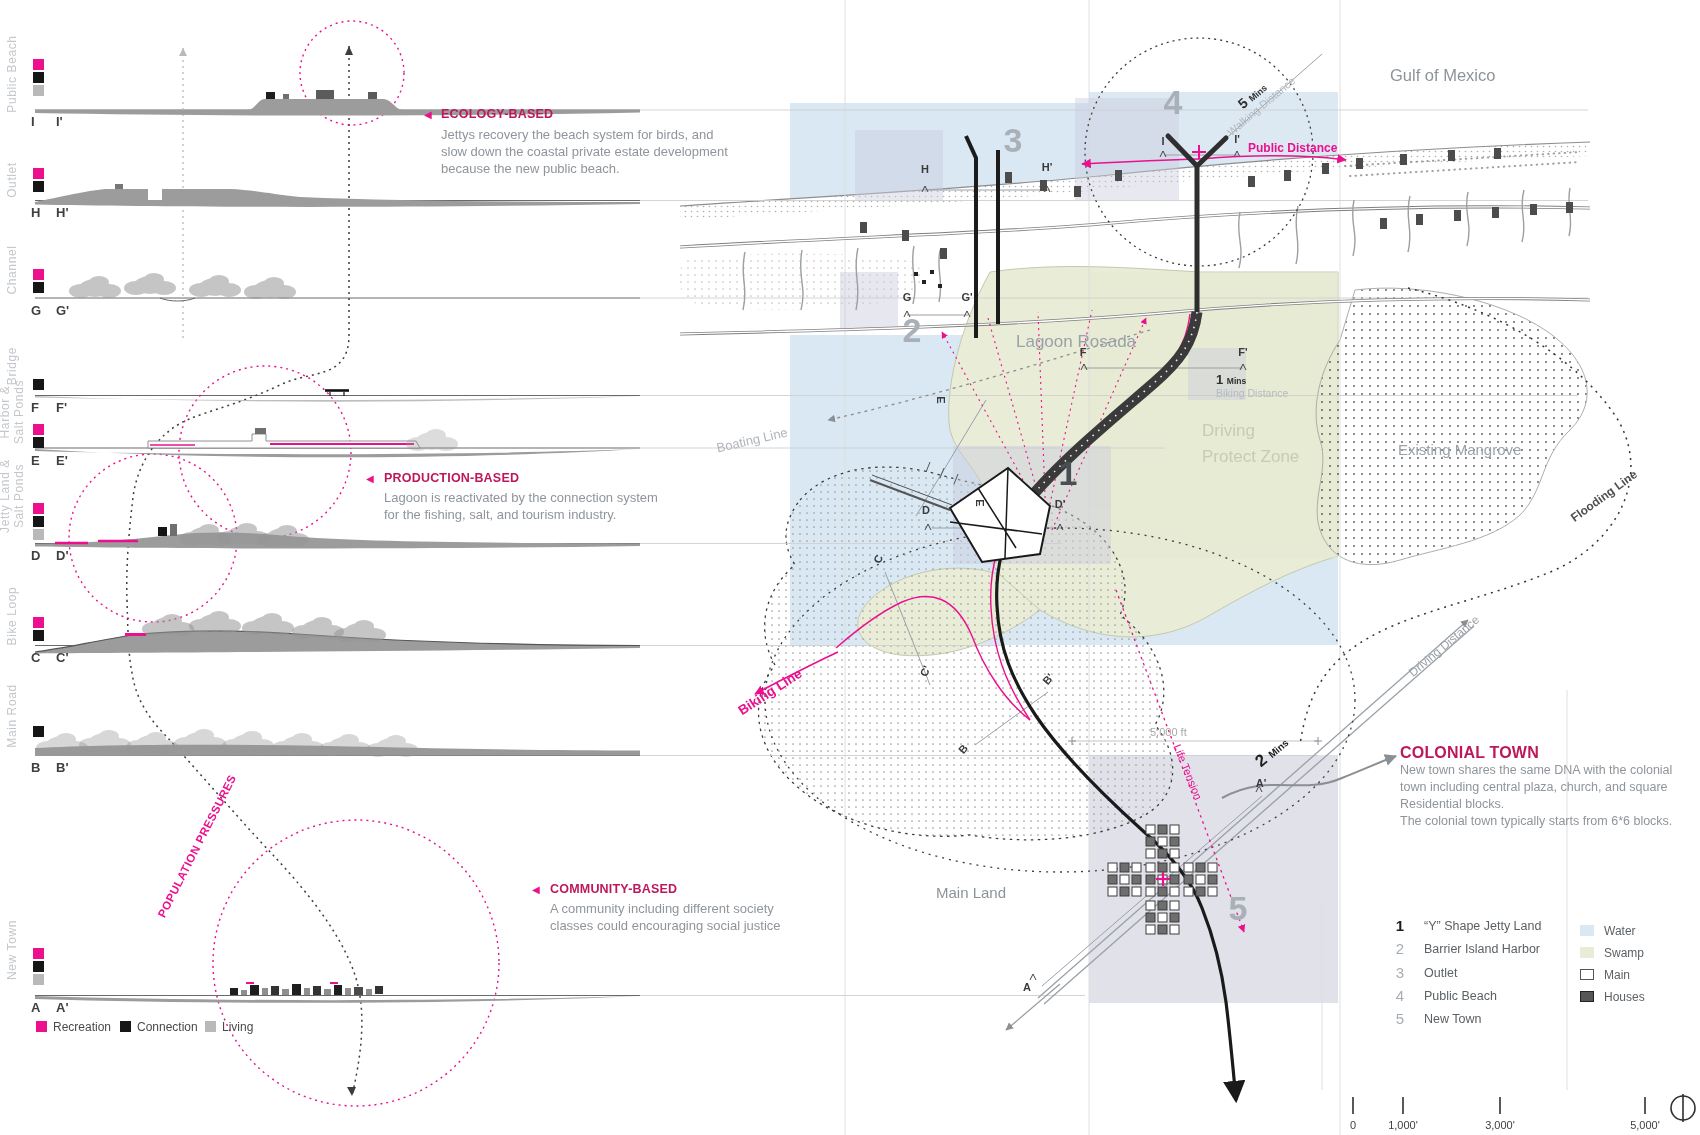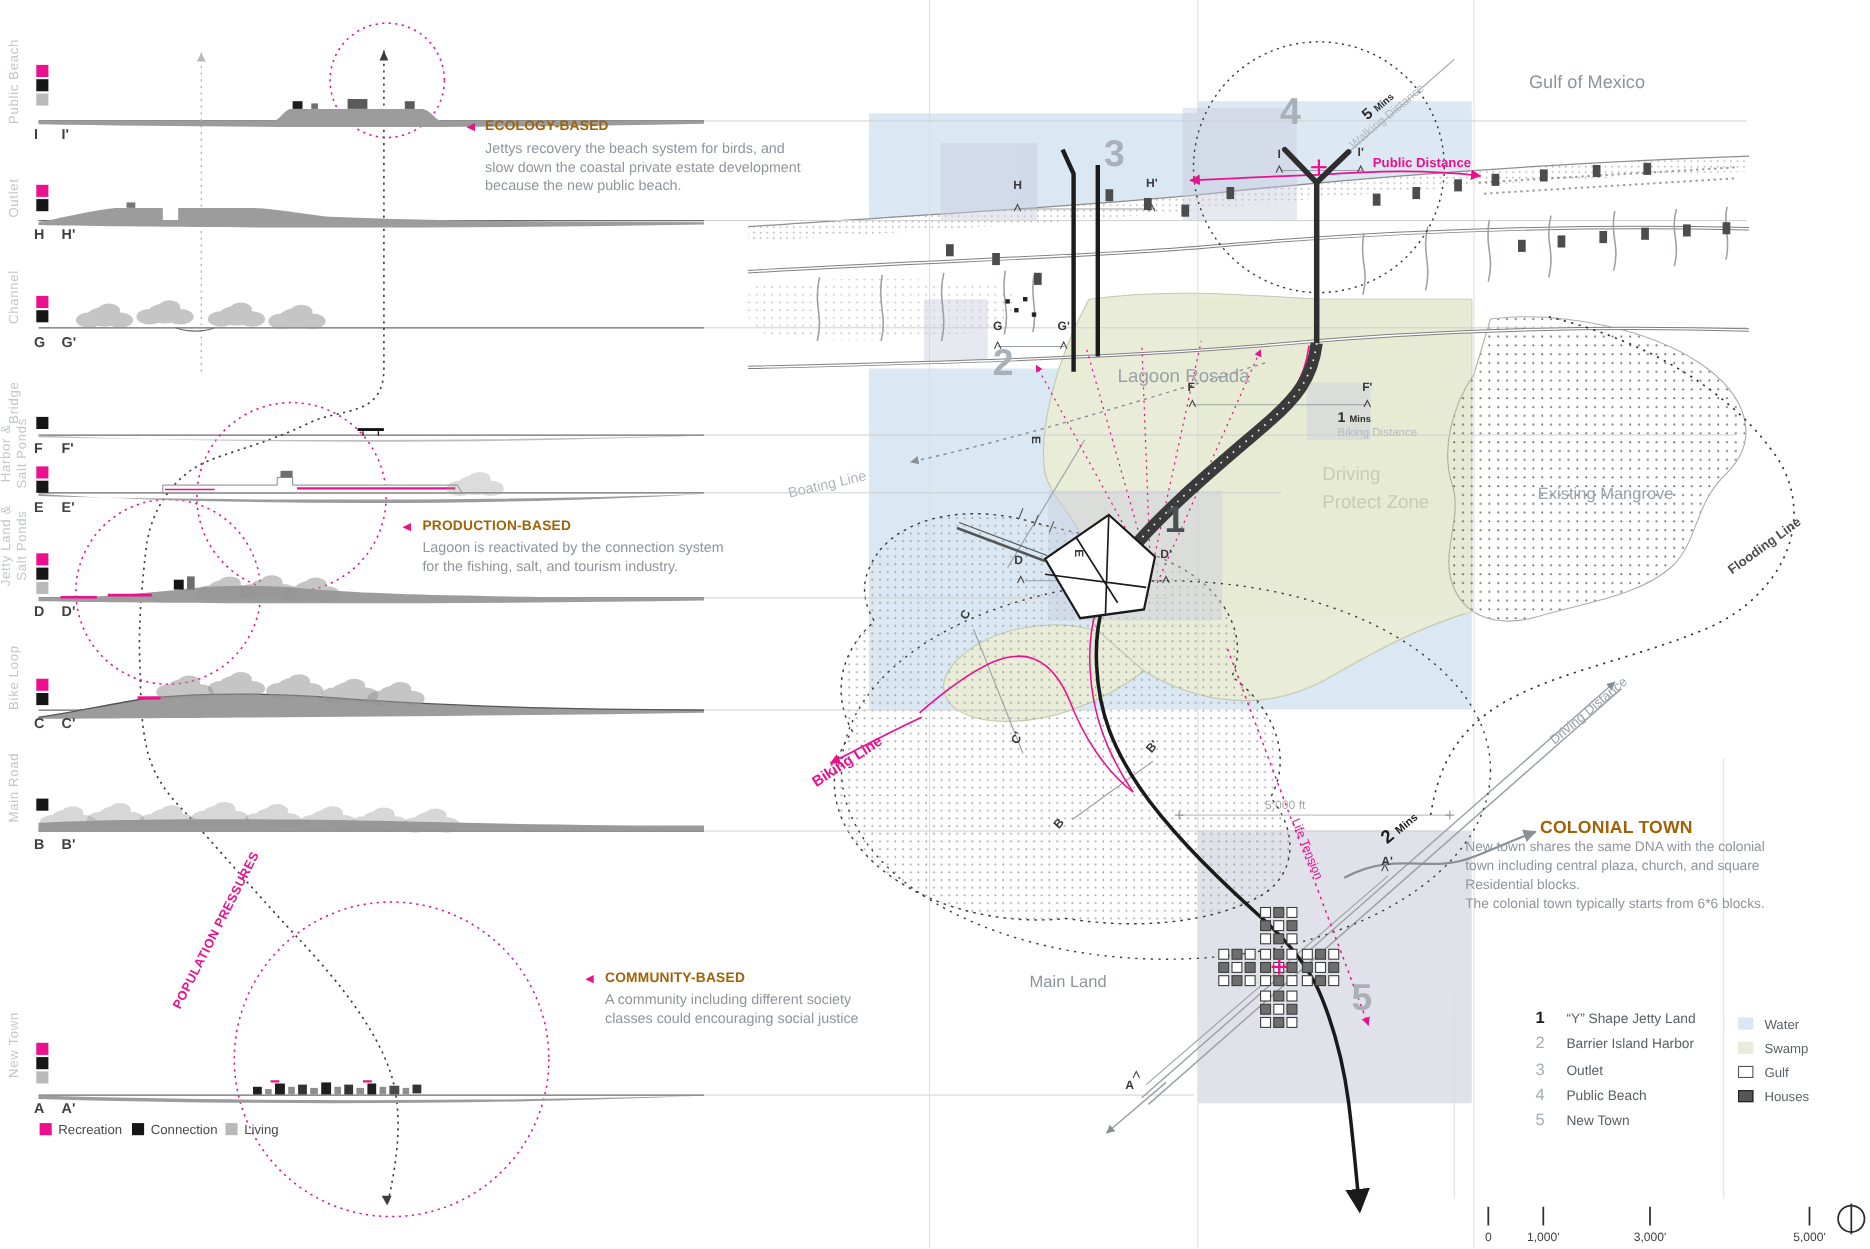--- a/index.html
+++ b/index.html
@@ -9,21 +9,21 @@
 .abs{position:absolute}
 svg.decor{position:absolute;left:0;top:0}
 .vlab{position:absolute;transform:translate(-50%,-50%) rotate(-90deg);color:#c3c7cb;
   font-size:12px;letter-spacing:.6px;white-space:nowrap;text-align:center;line-height:1.15}
 .sq{position:absolute;width:11px;height:11px}
 .sq.pink{background:#ec108e}
 .sq.blk{background:#161616}
 .sq.gry{background:#b9b9b9}
 .ltr{position:absolute;font-size:13px;font-weight:bold;color:#3f3f3f;white-space:nowrap}
 .annArrow{position:absolute;color:#ec108e;font-size:10px}
-.annTitle{position:absolute;font-size:12.5px;font-weight:bold;color:#a16207;letter-spacing:.2px;white-space:nowrap}
+.annTitle{position:absolute;font-size:12.5px;font-weight:bold;color:#be185d;letter-spacing:.2px;white-space:nowrap}
 .annBody{position:absolute;font-size:13px;color:#8f959b;line-height:17px;white-space:nowrap}
 .bigNum{position:absolute;font-size:34px;font-weight:bold;color:#a9b0b7;transform:translate(-50%,-50%)}
 .mk{position:absolute;font-size:11px;font-weight:bold;color:#3a3a3a;transform:translate(-50%,-50%);white-space:nowrap}
 .mk.r90{transform:translate(-50%,-50%) rotate(90deg)}
 .mk.r65n{transform:translate(-50%,-50%) rotate(-65deg)}
 .mk.r50n{transform:translate(-50%,-50%) rotate(-50deg)}
 .maplab{position:absolute;font-weight:normal;white-space:nowrap}
 .smlab{position:absolute;font-size:11px;color:#b3b8bd;white-space:nowrap}
 .pinklab{position:absolute;font-size:12px;font-weight:bold;color:#ec108e;white-space:nowrap}
 .legnum{position:absolute;font-size:15px;color:#a6adb4;transform:translate(-50%,0);white-space:nowrap}
@@ -546,21 +546,21 @@
 <div class="mk" style="left:926px;top:510px">D</div>
 <div class="mk" style="left:1060px;top:504px">D'</div>
 <div class="mk r65n" style="left:878px;top:559px">C</div>
 <div class="mk r65n" style="left:925px;top:671px">C'</div>
 <div class="mk r50n" style="left:963px;top:749px">B</div>
 <div class="mk r50n" style="left:1048px;top:679px">B'</div>
 <div class="mk" style="left:1027px;top:987px">A</div>
 <div class="mk" style="left:1261px;top:783px">A'</div>
 
 <div class="annTitle" style="left:1400px;top:744px;font-size:16px">COLONIAL TOWN</div>
-<div class="annBody" style="left:1332px;top:762px;font-size:12.5px">
+<div class="annBody" style="left:1400px;top:762px;font-size:12.5px">
   <div>New town shares the same DNA with the colonial</div>
   <div>town including central plaza, church, and square</div>
   <div>Residential blocks.</div>
   <div>The colonial town typically starts from 6*6 blocks.</div>
 </div>
 
 <div class="legnum" style="left:1400px;top:917px;color:#1c1c1c;font-weight:bold">1</div>
 <div class="leglab" style="left:1424px;top:919px">“Y” Shape Jetty Land</div>
 <div class="legnum" style="left:1400px;top:940px">2</div>
 <div class="leglab" style="left:1424px;top:942px">Barrier Island Harbor</div>
@@ -569,21 +569,21 @@
 <div class="legnum" style="left:1400px;top:987px">4</div>
 <div class="leglab" style="left:1424px;top:989px">Public Beach</div>
 <div class="legnum" style="left:1400px;top:1010px">5</div>
 <div class="leglab" style="left:1424px;top:1012px">New Town</div>
 
 <div class="swatch" style="left:1580px;top:925px;background:#d9e8f2"></div>
 <div class="leglab" style="left:1604px;top:924px;font-size:12px">Water</div>
 <div class="swatch" style="left:1580px;top:947px;background:#e9ecd7"></div>
 <div class="leglab" style="left:1604px;top:946px;font-size:12px">Swamp</div>
 <div class="swatch" style="left:1580px;top:969px;background:#fff;border:1.5px solid #555"></div>
-<div class="leglab" style="left:1604px;top:968px;font-size:12px">Gulf</div>
+<div class="leglab" style="left:1604px;top:968px;font-size:12px">Main</div>
 <div class="swatch" style="left:1580px;top:991px;background:#565656;border:1px solid #222"></div>
 <div class="leglab" style="left:1604px;top:990px;font-size:12px">Houses</div>
 
 <div class="scalelab" style="left:1353px;top:1119px">0</div>
 <div class="scalelab" style="left:1403px;top:1119px">1,000'</div>
 <div class="scalelab" style="left:1500px;top:1119px">3,000'</div>
 <div class="scalelab" style="left:1645px;top:1119px">5,000'</div>
 
 </div>
 

